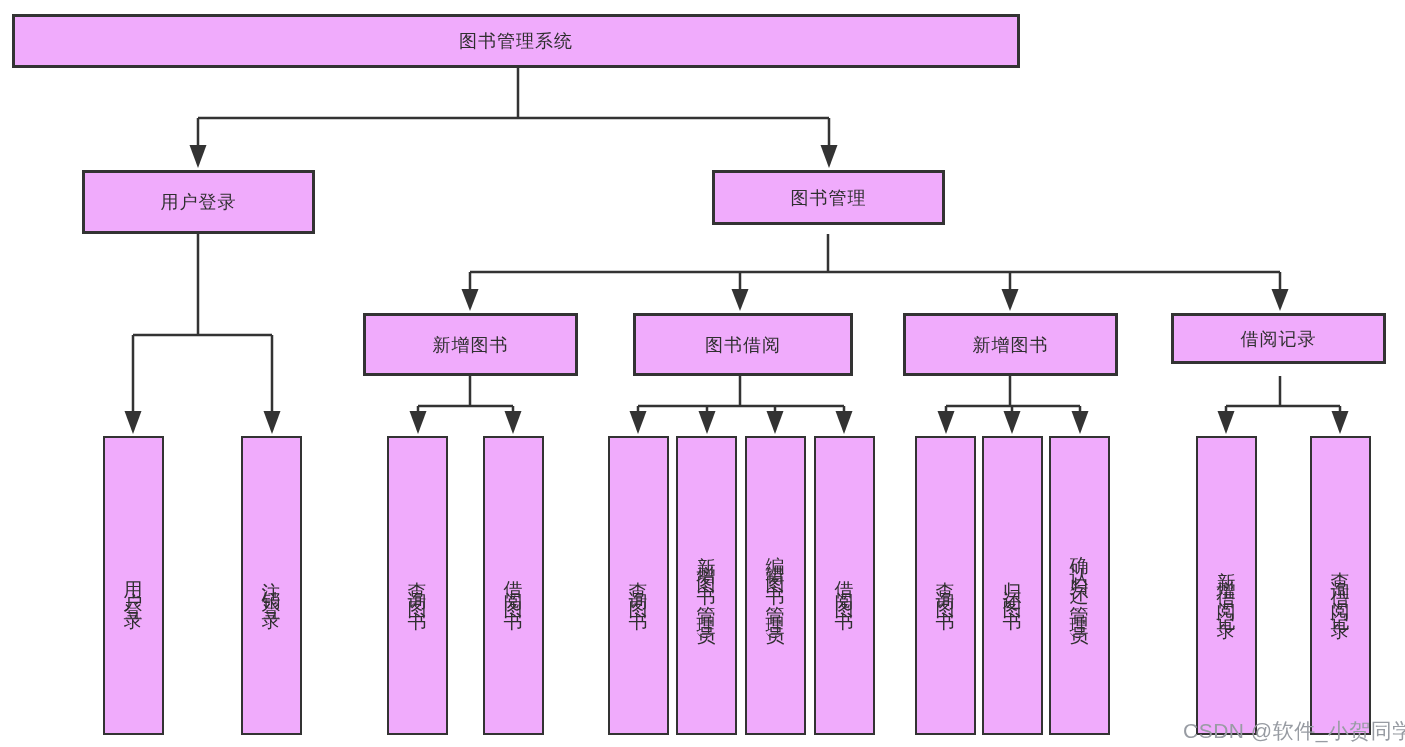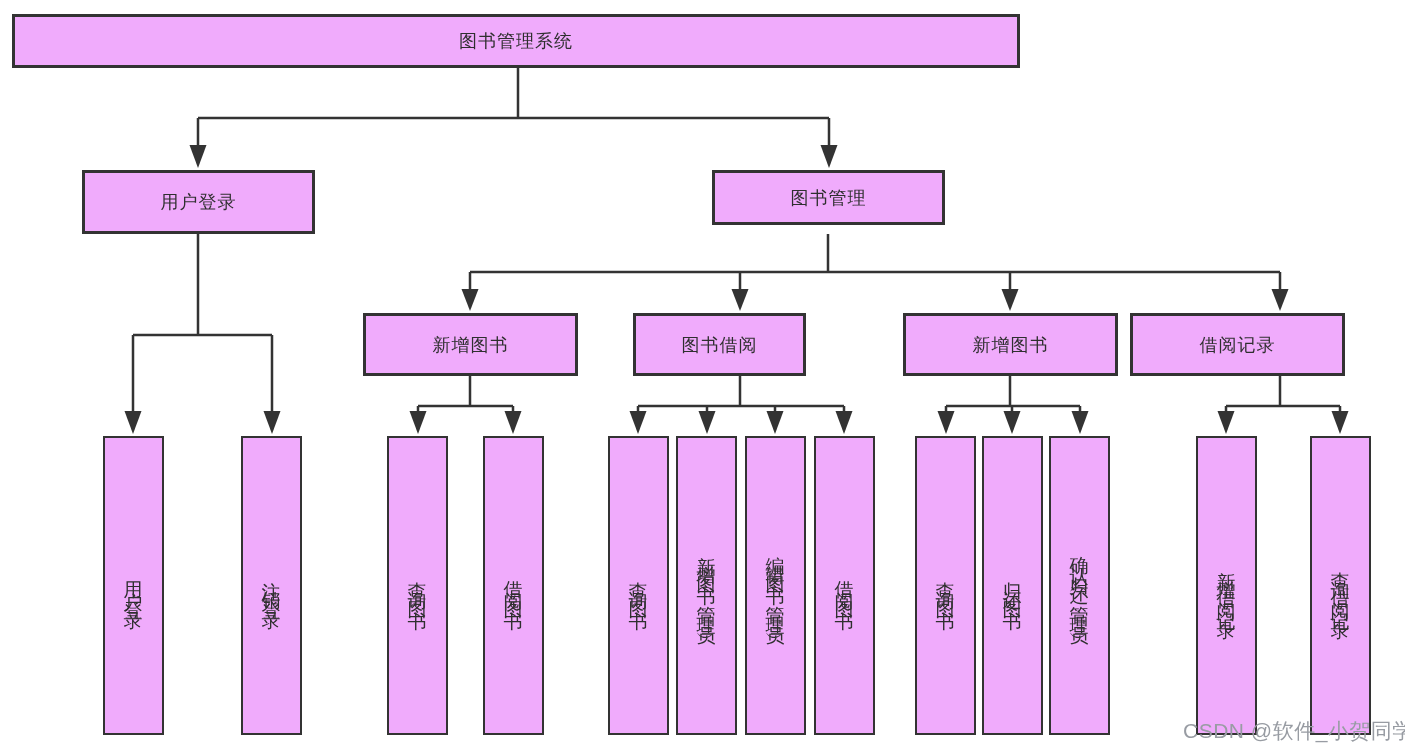--- a/index.html
+++ b/index.html
@@ -106,27 +106,27 @@
   <div class="box" style="left:82px; top:170px; width:233px; height:64px">
     <span>用户登录</span>
   </div>
   <div class="box" style="left:712px; top:170px; width:233px; height:55px">
     <span>图书管理</span>
   </div>
 
   <div class="box" style="left:363px; top:313px; width:215px; height:63px">
     <span>新增图书</span>
   </div>
-  <div class="box" style="left:633px; top:313px; width:173px; height:63px">
+  <div class="box" style="left:633px; top:313px; width:220px; height:63px">
     <span>图书借阅</span>
   </div>
   <div class="box" style="left:903px; top:313px; width:215px; height:63px">
     <span>新增图书</span>
   </div>
-  <div class="box" style="left:1130px; top:313px; width:215px; height:63px">
+  <div class="box" style="left:1171px; top:313px; width:215px; height:51px">
     <span>借阅记录</span>
   </div>
 
   <div class="box leaf" style="left:103px; top:436px; width:61px; height:299px">
     <span class="vtext">用户登录</span>
   </div>
   <div class="box leaf" style="left:241px; top:436px; width:61px; height:299px">
     <span class="vtext">注销登录</span>
   </div>
   <div class="box leaf" style="left:387px; top:436px; width:61px; height:299px">

